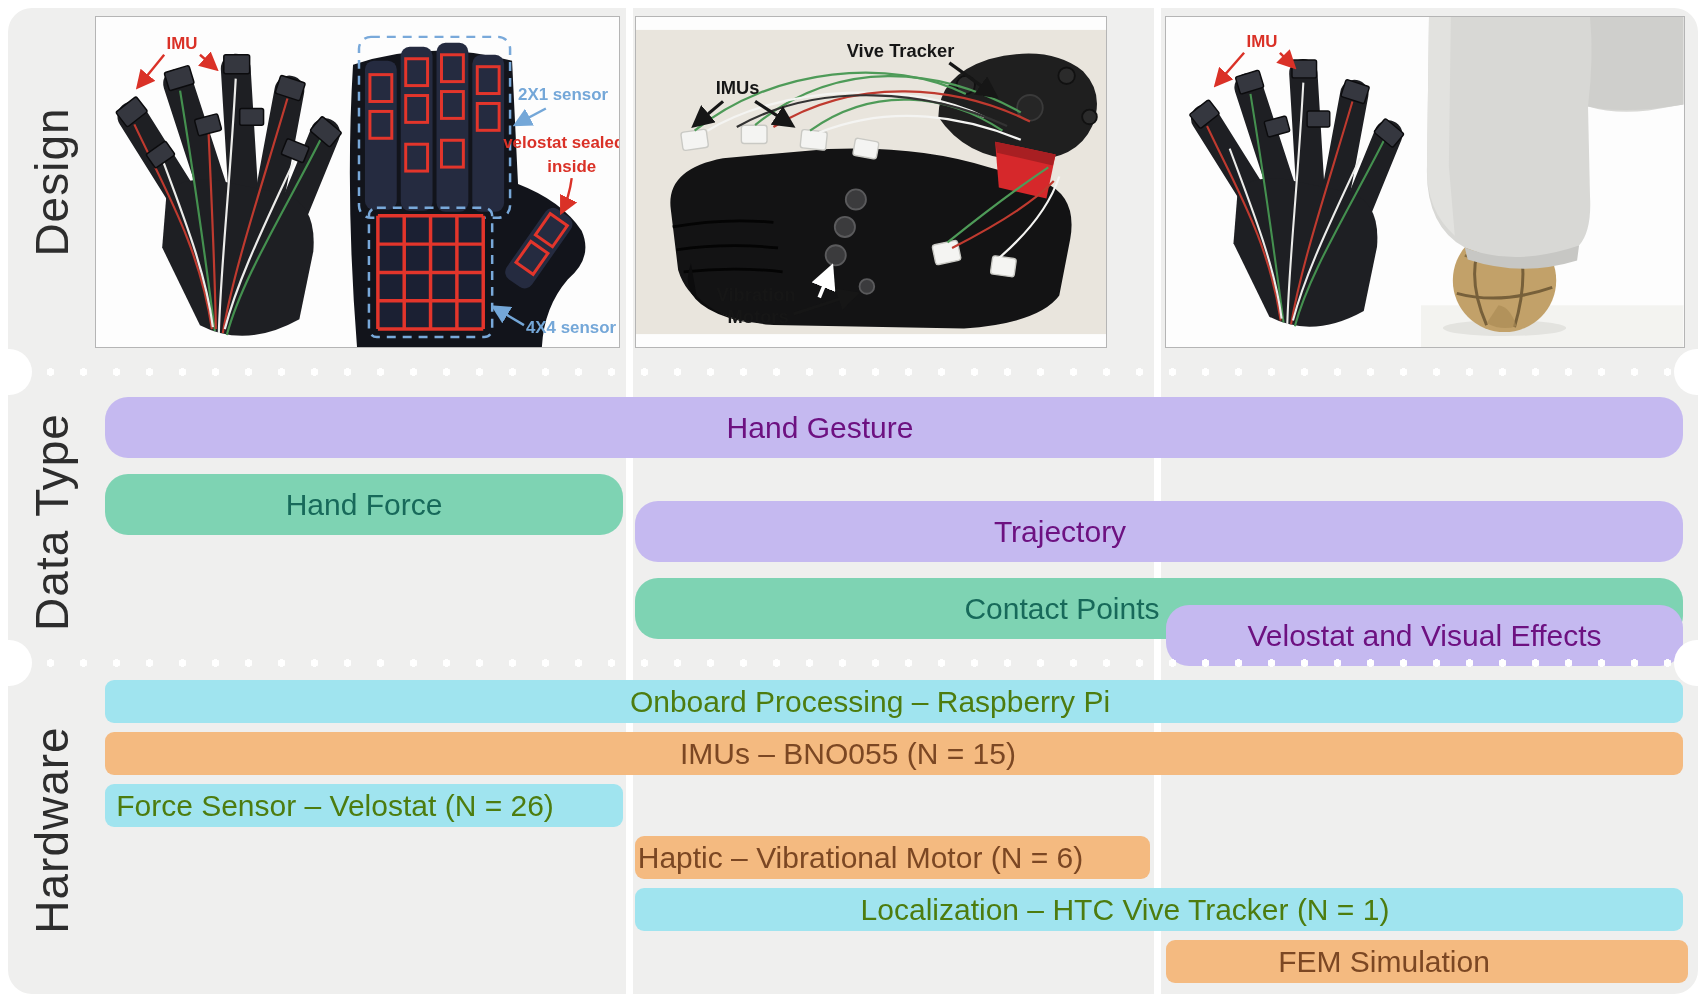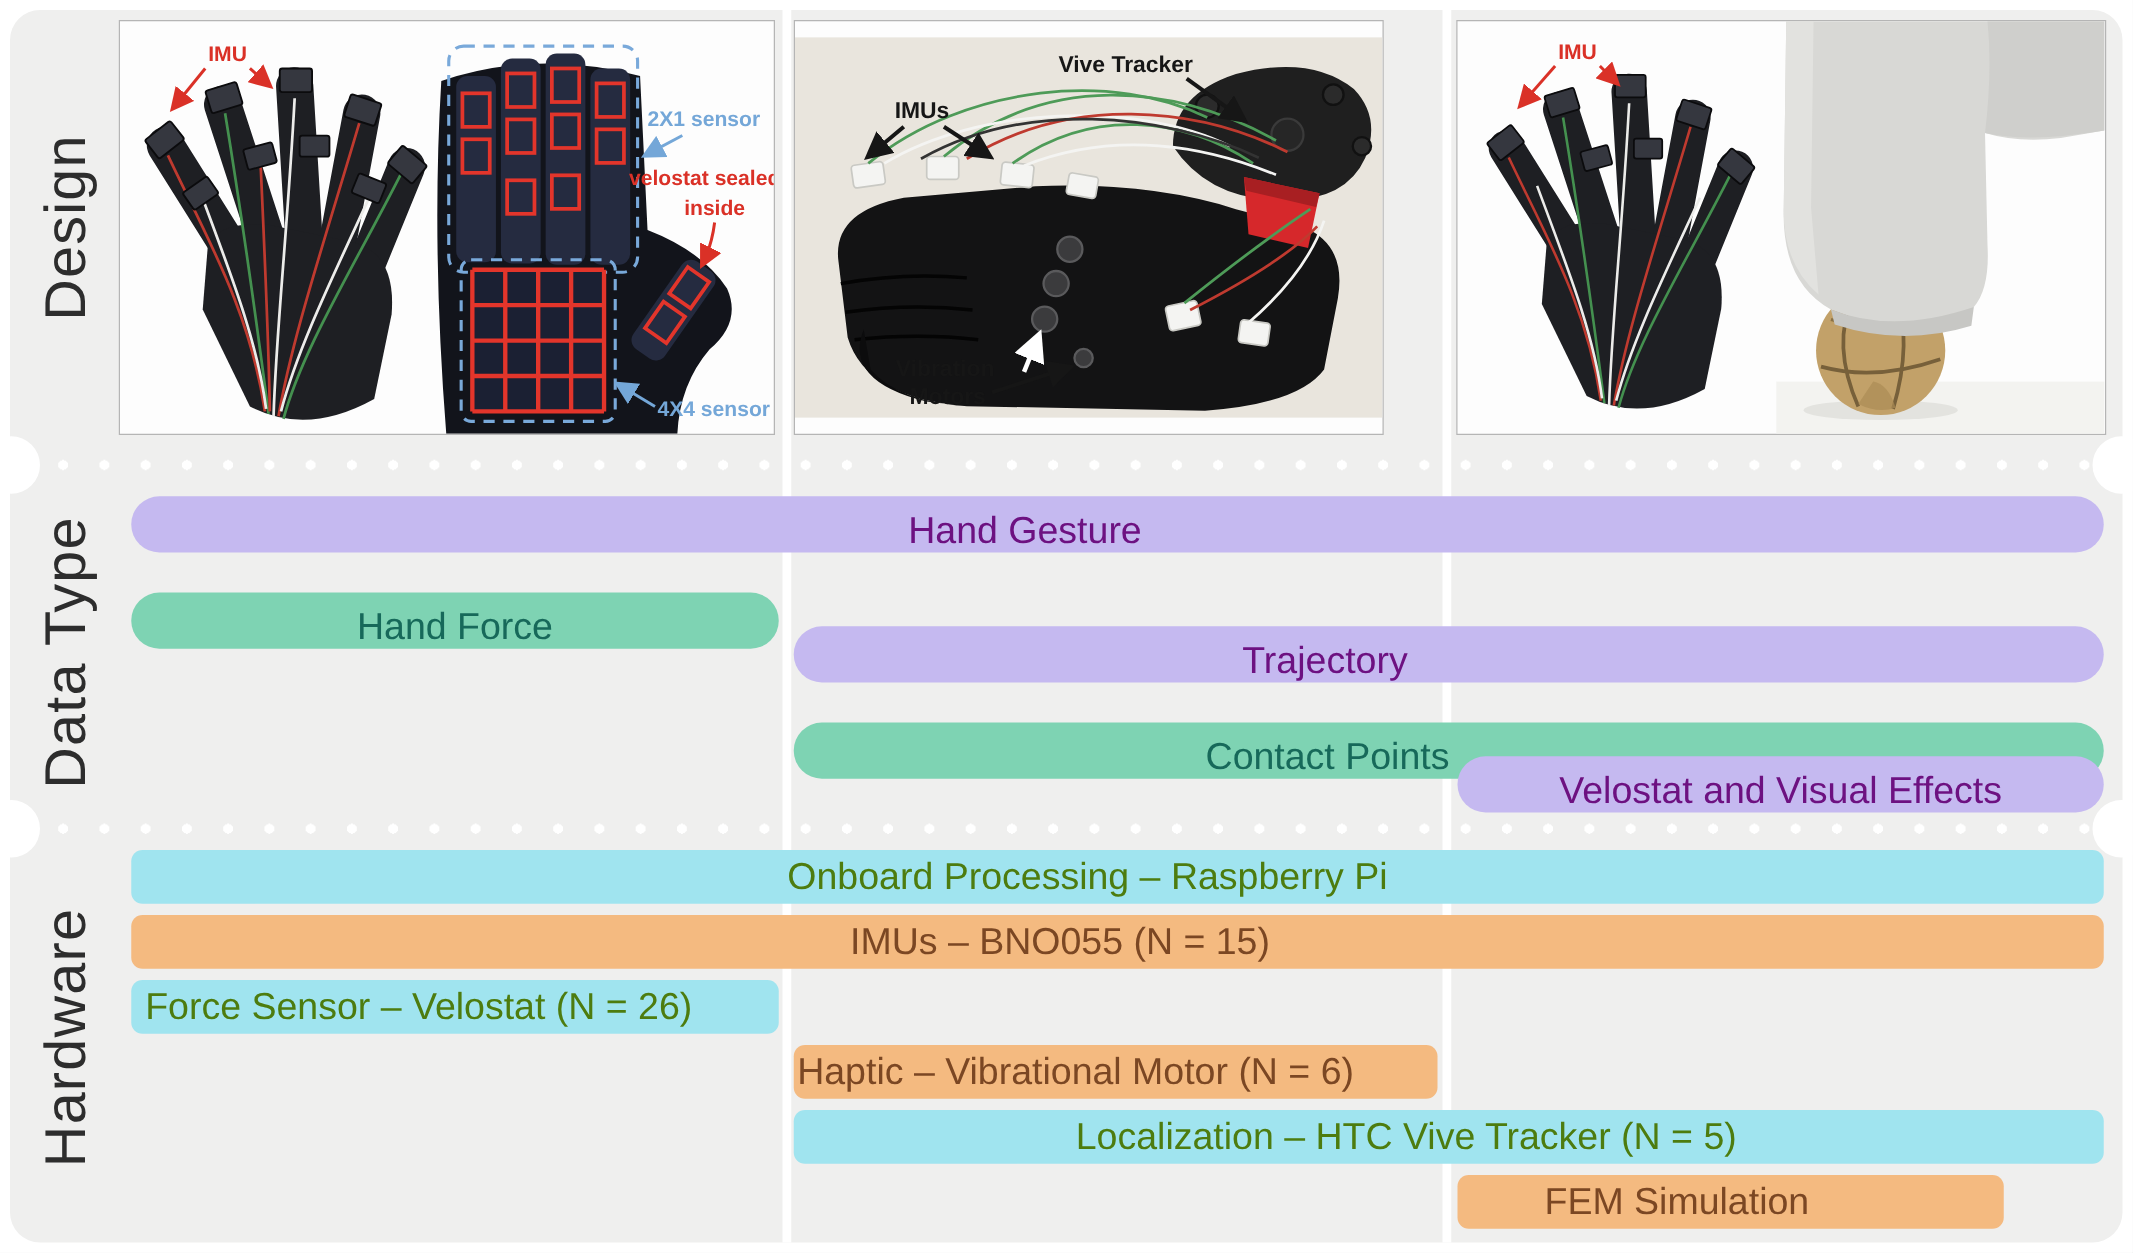--- a/index.html
+++ b/index.html
@@ -16,21 +16,21 @@
   #notch-tl{left:-14px;top:349px;} #notch-tr{left:1674px;top:349px;}
   #notch-bl{left:-14px;top:640px;} #notch-br{left:1674px;top:640px;}
   .row-label{position:absolute;left:52px;transform:translate(-50%,-50%) rotate(-90deg);
              white-space:nowrap;font-size:46px;color:#2d2d2d;letter-spacing:1px;}
   #label-design{top:182px;} #label-datatype{top:522px;} #label-hardware{top:830px;}
   .photo{position:absolute;top:16px;height:332px;background:#fdfdfd;border:1.5px solid #b5b5b5;box-sizing:border-box;}
   #photo-1{left:95px;width:525px;} #photo-2{left:635px;width:472px;} #photo-3{left:1165px;width:520px;}
   .photo svg{display:block;width:100%;height:100%;}
   .bar{position:absolute;display:flex;align-items:center;justify-content:center;box-sizing:border-box;
        font-size:30px;white-space:nowrap;}
-  .pill{height:45px;border-radius:23px;align-items:flex-end;}
+  .pill{height:61px;border-radius:23px;}
   .soft{height:43px;border-radius:9px;}
   .purple{background:#c5b9f0;color:#6d1181;}
   .green{background:#7ed3b3;color:#17695a;margin-top:25px;}
   .cyan{background:#a0e4ef;color:#4d7c0f;}
   .orange{background:#f4ba80;color:#7b4723;}
   .lbl{font-family:"Liberation Sans",sans-serif;font-weight:bold;}
   .red17{fill:#da3127;font-size:17px;}
   .blue17{fill:#74a7d8;font-size:17px;}
   .blk20{fill:#161616;font-size:20px;}
 </style>
@@ -283,23 +283,23 @@
   <div class="bar soft orange" style="left:105px;top:732px;width:1578px;padding-right:92px;">
       <span>IMUs – BNO055 (N = 15)</span>
     </div>
   <div class="bar soft cyan" style="left:105px;top:784px;width:518px;padding-right:58px;">
       <span>Force Sensor – Velostat (N = 26)</span>
     </div>
   <div class="bar soft orange" style="left:635px;top:836px;width:515px;padding-right:64px;">
       <span>Haptic – Vibrational Motor (N = 6)</span>
     </div>
   <div class="bar soft cyan" style="left:635px;top:888px;width:1048px;padding-right:68px;">
-      <span>Localization – HTC Vive Tracker (N = 5)</span>
-    </div>
-  <div class="bar soft orange" style="left:1166px;top:940px;width:437px;padding-right:86px;">
+      <span>Localization – HTC Vive Tracker (N = 1)</span>
+    </div>
+  <div class="bar soft orange" style="left:1166px;top:940px;width:522px;padding-right:86px;">
       <span>FEM Simulation</span>
     </div>
 
   <div class="dots" id="dots-1"></div>
   <div class="dots" id="dots-2"></div>
   <div class="notch" id="notch-tl"></div>
   <div class="notch" id="notch-tr"></div>
   <div class="notch" id="notch-bl"></div>
   <div class="notch" id="notch-br"></div>
 </div>

